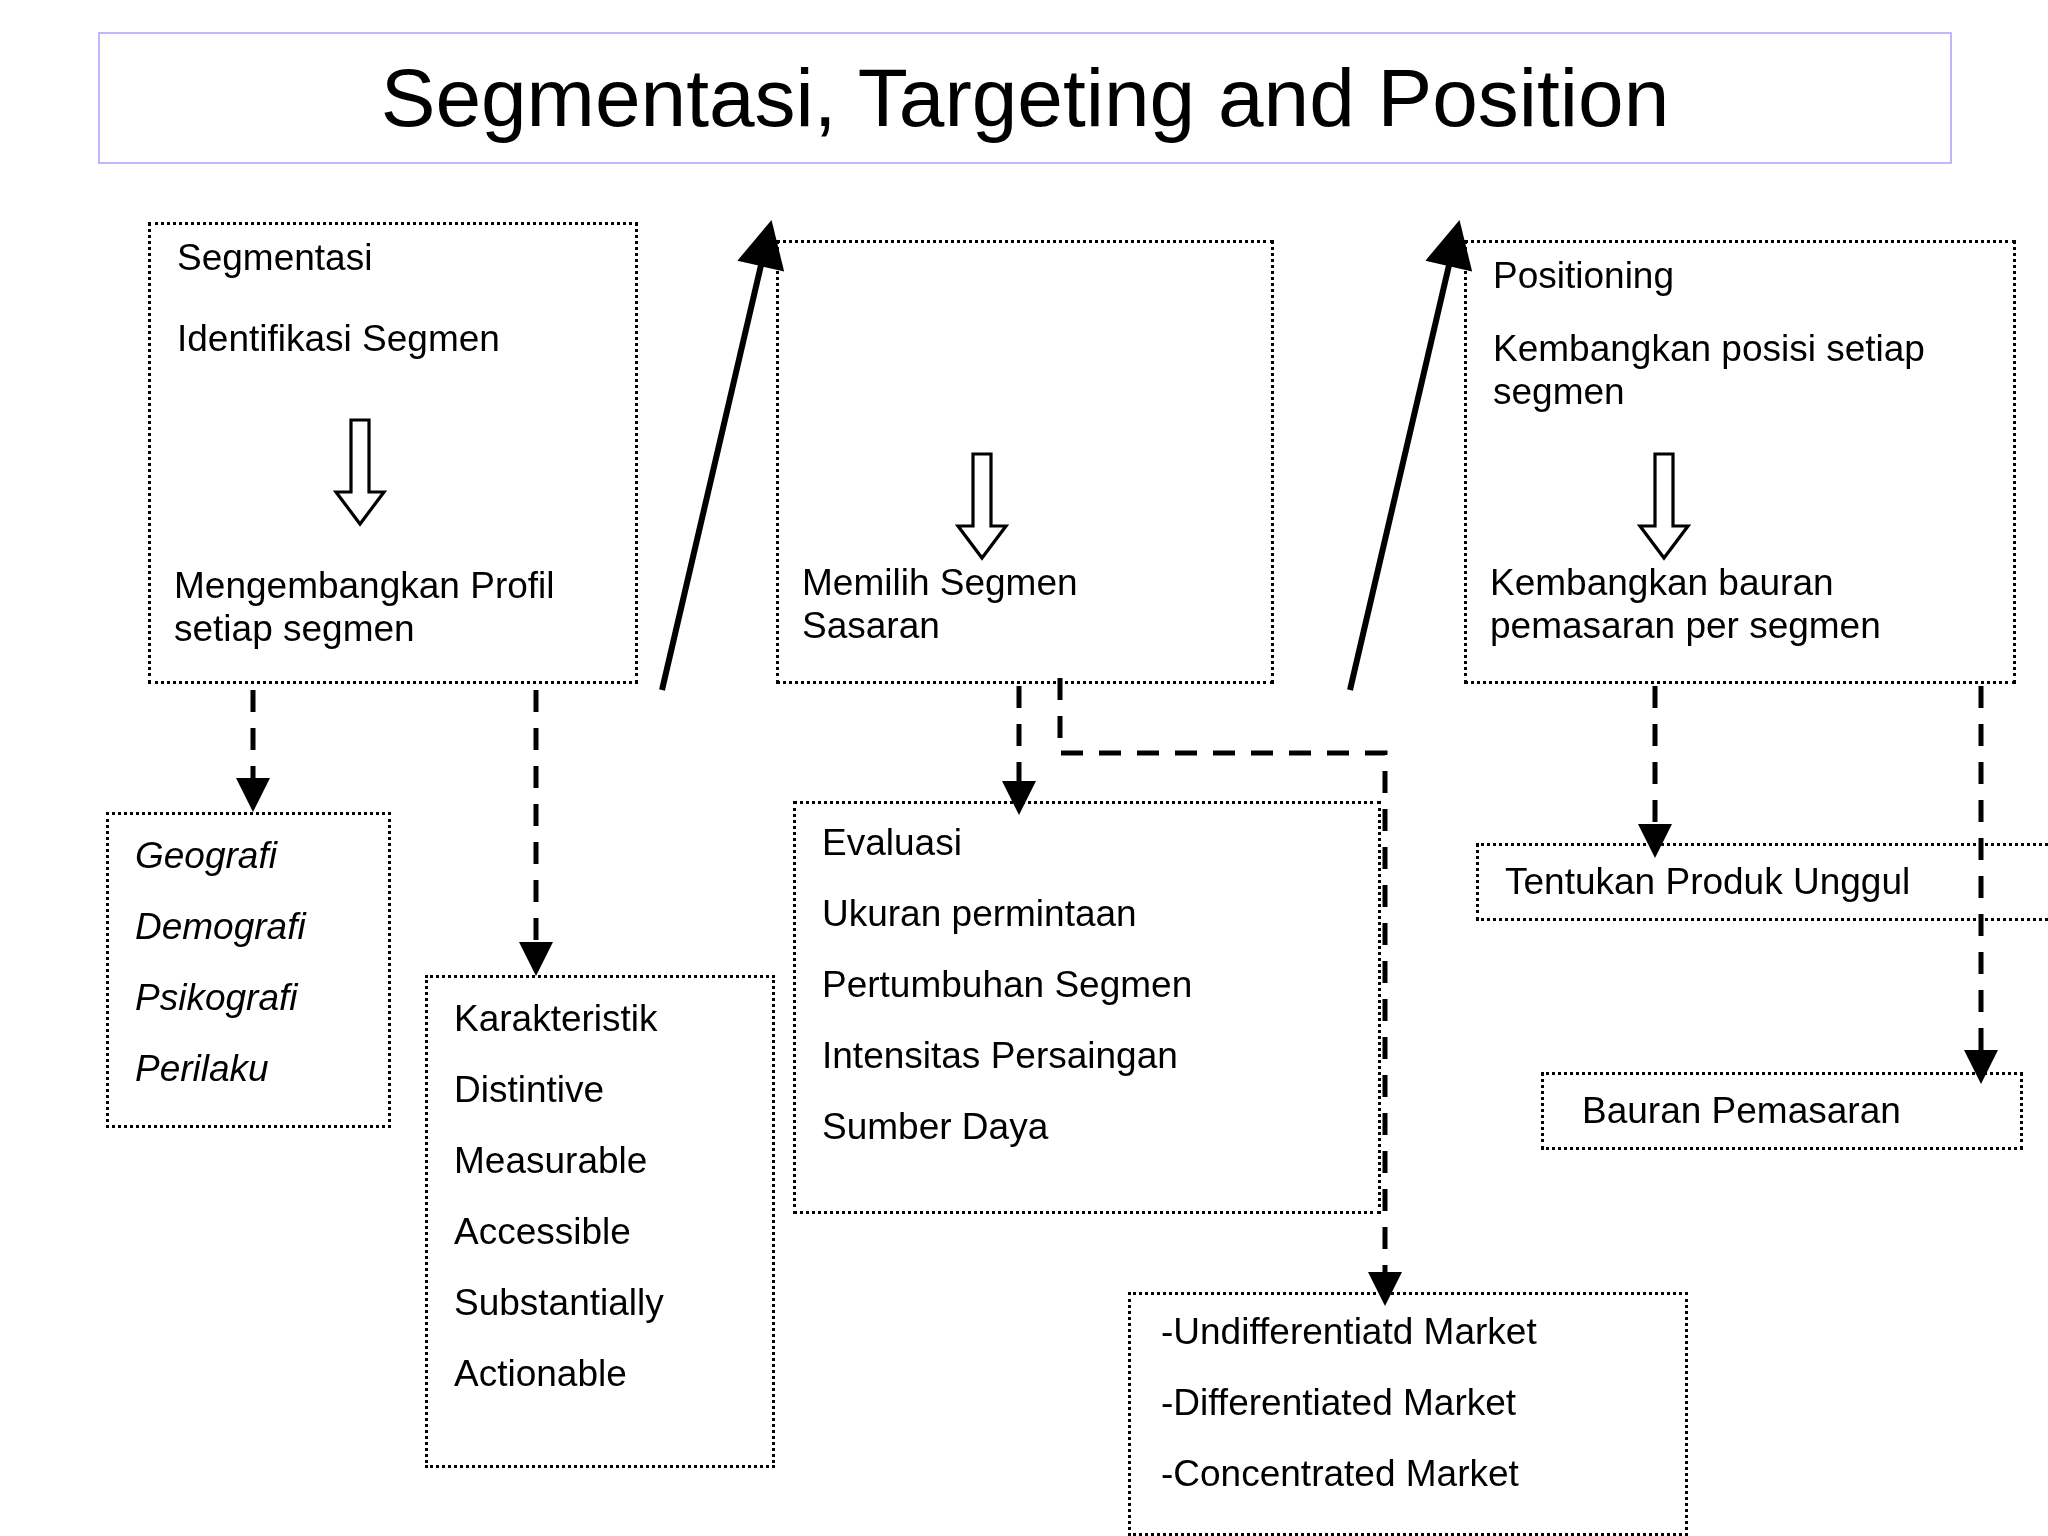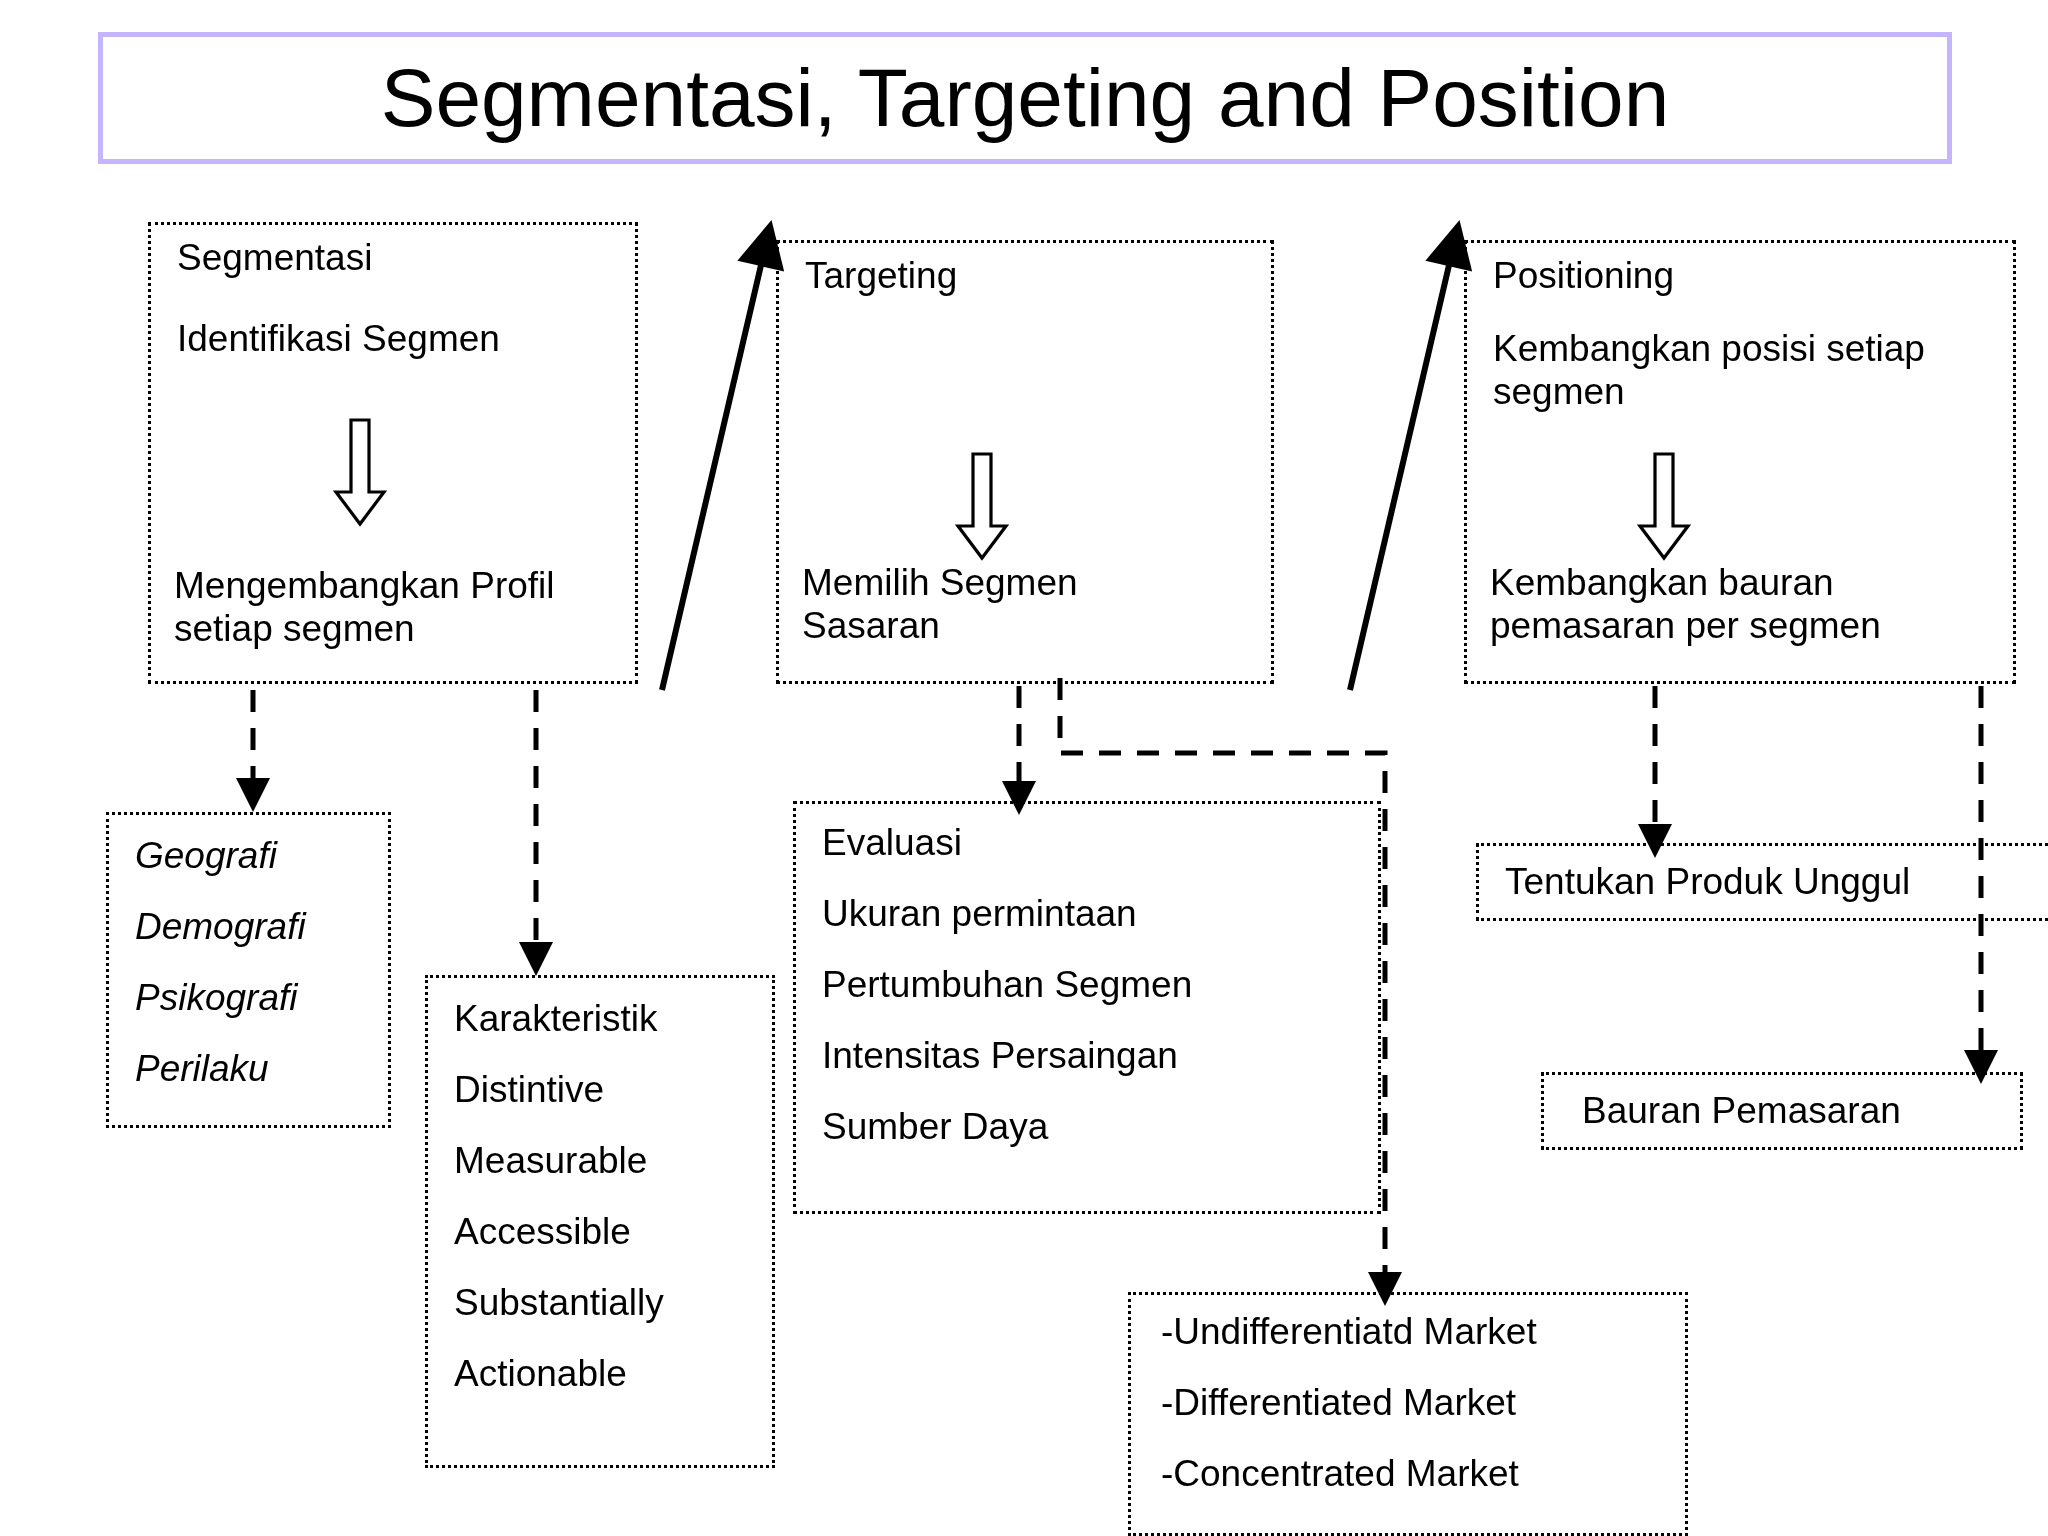--- a/index.html
+++ b/index.html
@@ -18,21 +18,21 @@
     background: #ffffff;
     overflow: hidden;
   }
   
   #title-box {
     position: absolute;
     left: 98px;
     top: 32px;
     width: 1854px;
     height: 132px;
-    border: 5px solid #c4b5fd;
+    border: 2px solid #c4b5fd;
     box-sizing: border-box;
     display: flex;
     align-items: center;
     justify-content: center;
   }
   #title-text {
     font-size: 82px;
     font-weight: 400;
     letter-spacing: 0px;
     line-height: 1;
@@ -92,21 +92,20 @@
   <svg class="blockarrow" style="left:330px; top:418px;" width="60" height="110" viewBox="0 0 60 110">
     <path d="M21,2 L39,2 L39,74 L54,74 L30,106 L6,74 L21,74 Z" fill="#ffffff" stroke="#000000" stroke-width="3.2" stroke-linejoin="miter"></path>
   </svg>
   <div style="position:absolute; left:174px; top:565px; width:470px;" class="para">
     <div class="ln">Mengembangkan Profil</div>
     <div class="ln">setiap segmen</div>
   </div>
 
   <div class="dbox" id="box-targeting" style="left:776px; top:240px; width:498px; height:444px;">
     <div class="lines">
-      <div class="ln">Targeting</div>
       <div class="gap-md"></div>
     </div>
   </div>
   <svg class="blockarrow" style="left:952px; top:452px;" width="60" height="110" viewBox="0 0 60 110">
     <path d="M21,2 L39,2 L39,74 L54,74 L30,106 L6,74 L21,74 Z" fill="#ffffff" stroke="#000000" stroke-width="3.2" stroke-linejoin="miter"></path>
   </svg>
   <div style="position:absolute; left:802px; top:562px; width:470px;" class="para">
     <div class="ln">Memilih Segmen</div>
     <div class="ln">Sasaran</div>
   </div>

